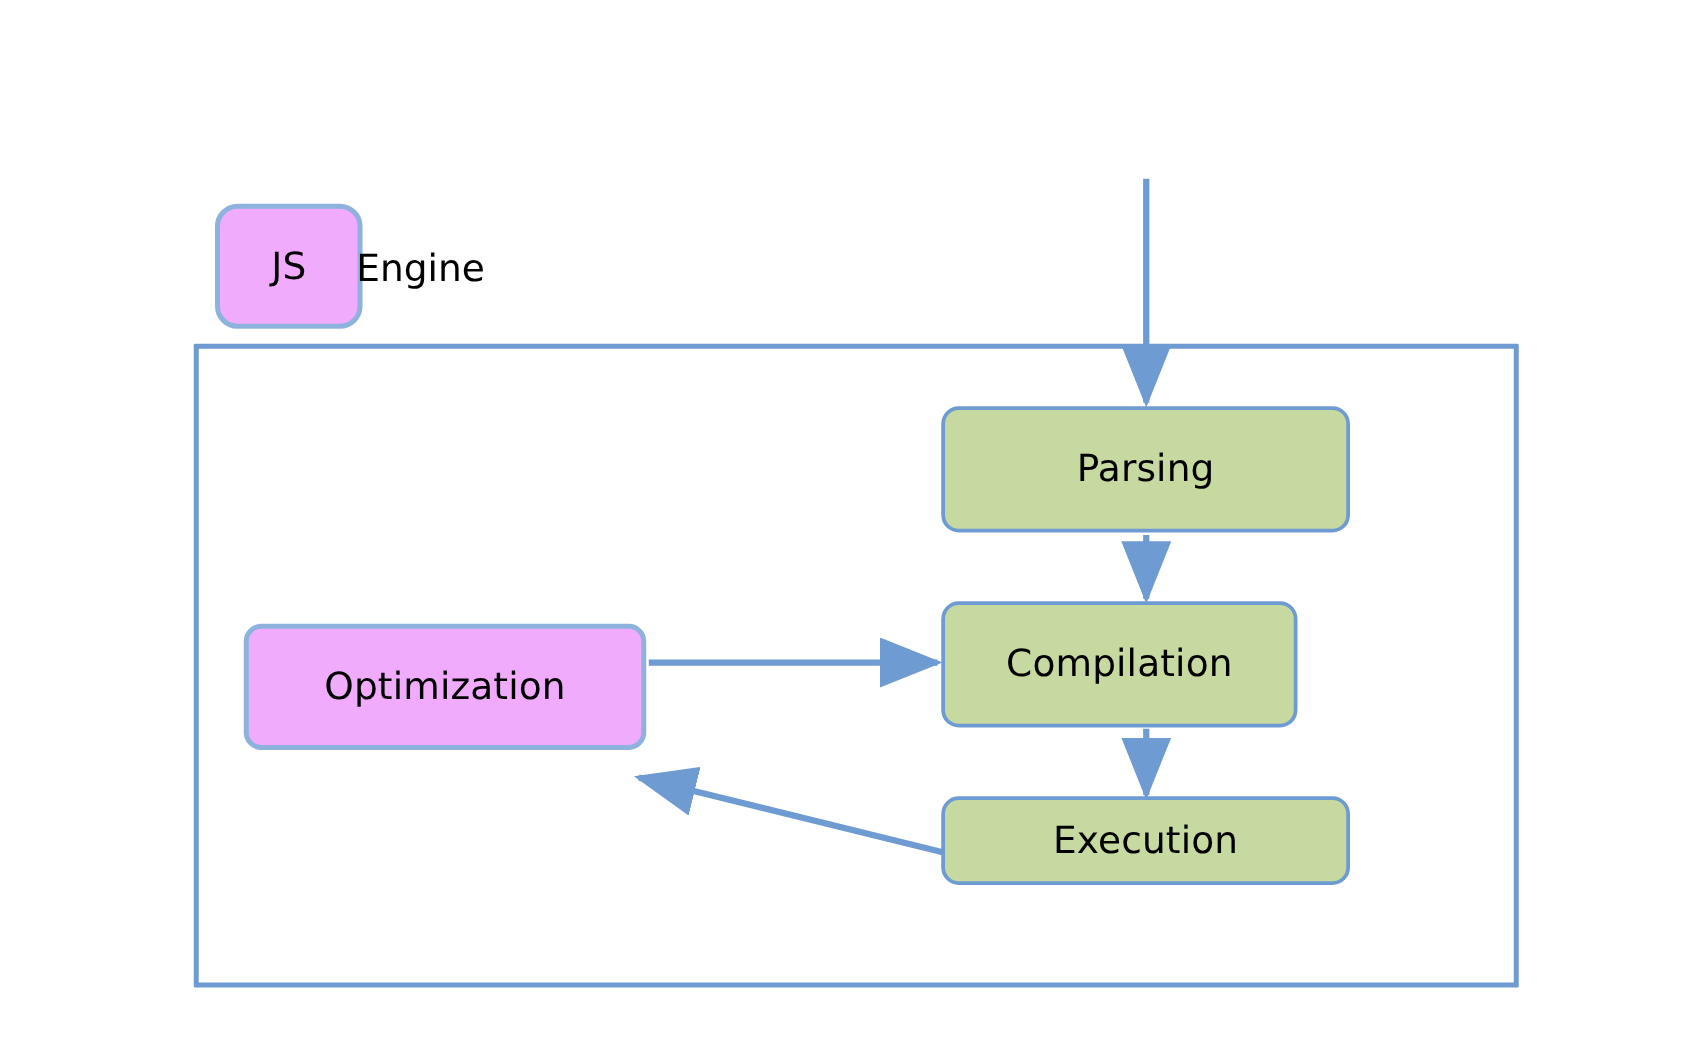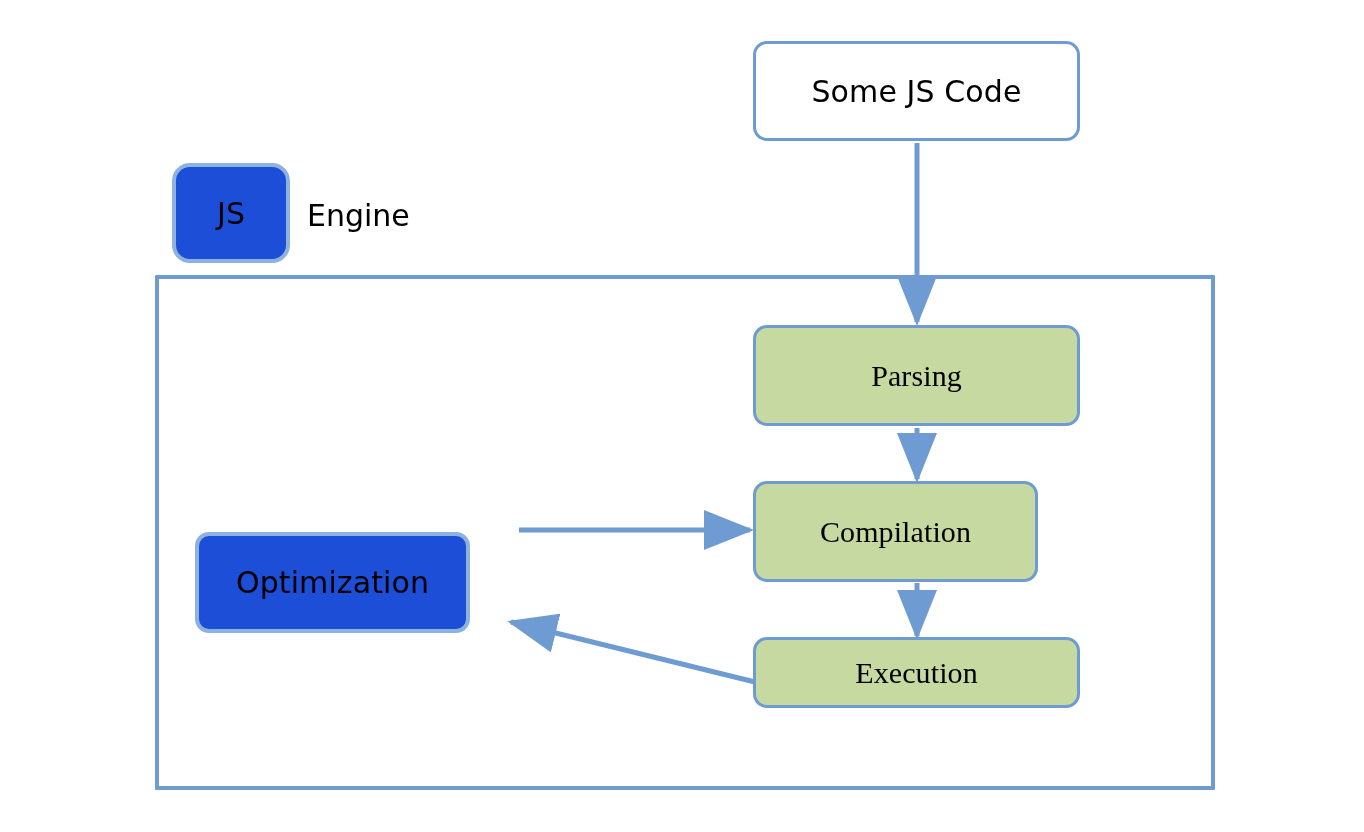--- a/index.html
+++ b/index.html
@@ -44,24 +44,23 @@
   }
   .node-white {
     background: #ffffff;
     border-color: #6E9BD1;
     border-width: 3px;
   }
   .node-green {
     background: #C5D9A1;
     border-color: #6E9BD1;
     border-width: 3px;
-    font-family: Liberation Serif, serif;
   }
   .node-yellow {
-    background: #1d4ed8;
+    background: #f0abfc;
     border-color: #8EB2DE;
     border-width: 4px;
   }
   .node-square {
     border-radius: 18px;
   }
   #engine-container {
     position: absolute;
     box-sizing: border-box;
     background: transparent;
@@ -96,39 +95,36 @@
 
     <line x1="917" y1="428" x2="917" y2="479" stroke="#6E9BD1" stroke-width="5" marker-end="url(#arrowhead)"></line>
 
     <line x1="917" y1="583" x2="917" y2="636" stroke="#6E9BD1" stroke-width="5" marker-end="url(#arrowhead)"></line>
 
     <line x1="519" y1="530" x2="750" y2="530" stroke="#6E9BD1" stroke-width="5" marker-end="url(#arrowhead)"></line>
 
     <line x1="755" y1="682" x2="511" y2="622" stroke="#6E9BD1" stroke-width="5" marker-end="url(#arrowhead)"></line>
   </svg>
 
-  <div class="node node-rounded node-white" style="left:753px; top:41px; width:327px; height:100px;">
-    <span>Some JS Code</span>
-  </div>
 
   <div class="node node-square node-yellow" style="left:172px; top:163px; width:118px; height:100px;">
     <span class="js-badge-text">JS</span>
   </div>
 
-  <div id="engine-label" style="left:307px; top:198px;">Engine</div>
+  <div id="engine-label" style="left:285px; top:198px;">Engine</div>
 
   <div class="node node-rounded node-green" style="left:753px; top:325px; width:327px; height:101px;">
     <span>Parsing</span>
   </div>
 
   <div class="node node-rounded node-green" style="left:753px; top:481px; width:285px; height:101px;">
     <span>Compilation</span>
   </div>
 
   <div class="node node-rounded node-green" style="left:753px; top:637px; width:327px; height:71px;">
     <span>Execution</span>
   </div>
 
-  <div class="node node-rounded node-yellow" style="left:195px; top:532px; width:275px; height:101px;">
+  <div class="node node-rounded node-yellow" style="left:195px; top:499px; width:322px; height:101px;">
     <span>Optimization</span>
   </div>
 
 </div>
 
 </body></html>

